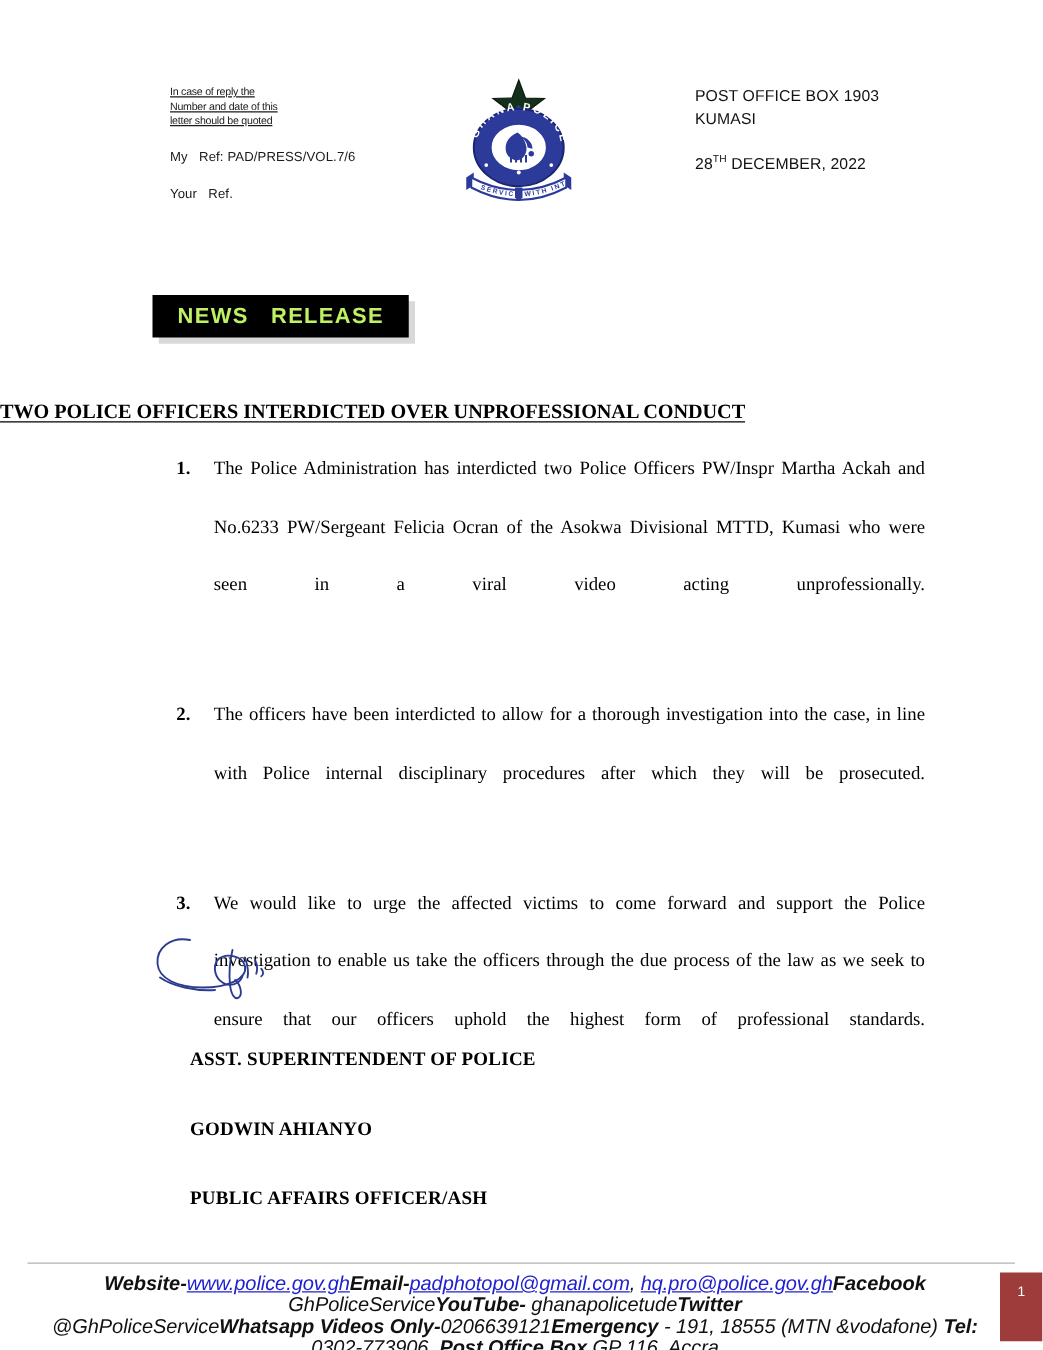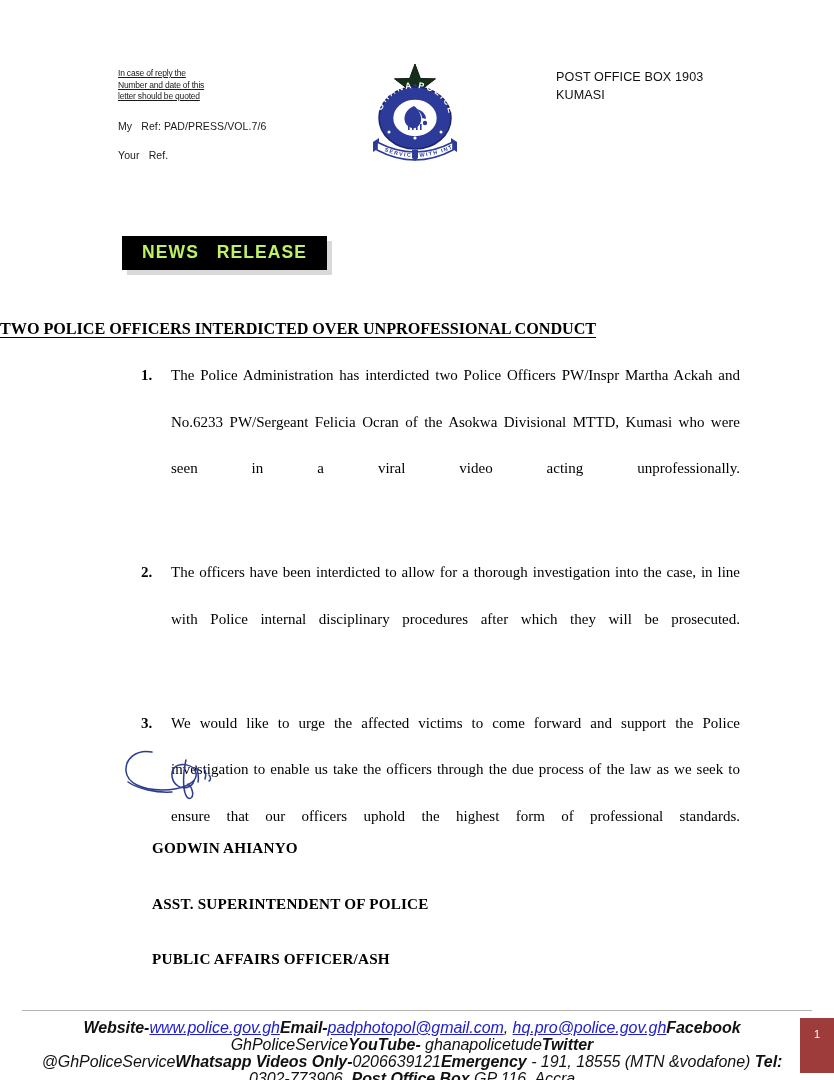--- a/index.html
+++ b/index.html
@@ -28,21 +28,21 @@
   .header {
     position: absolute;
     top: 62px;
     left: 0;
     width: 834px;
     height: 130px;
   }
 
   .ref-block {
     position: absolute;
-    left: 118px;
+    left: 136px;
     top: 6px;
     width: 200px;
     font-family: "Liberation Sans", sans-serif;
     color: #1a1a1a;
   }
   .ref-note {
     font-size: 8.5px;
     line-height: 11.5px;
     letter-spacing: -0.2px;
   }
@@ -281,20 +281,21 @@
         <text font-family="Liberation Sans, sans-serif" font-size="5.4" font-weight="bold" fill="#2c3a99" letter-spacing="1.4">
           <textPath href="#arcRib" startOffset="10%">SERVICE WITH INTEGRITY</textPath>
         </text>
         <path d="M45,88 L51,88 L51,96 L48,99 L45,96 Z" fill="#2c3a99"></path>
       </svg>
     </div>
 
     <div class="addr-block">
       <div>POST OFFICE BOX 1903</div>
       <div>KUMASI</div>
+      <div class="addr-date"><span>28</span><sup>TH</sup><span> DECEMBER, 2022</span></div>
     </div>
   </div>
 
   <div class="news-banner">NEWS   RELEASE</div>
 
   <div class="doc-title"><span>TWO POLICE OFFICERS INTERDICTED OVER UNPROFESSIONAL CONDUCT</span></div>
 
   <div class="body-list">
     <div class="list-item">
       <div class="list-num">1.</div>
@@ -318,22 +319,22 @@
           <path d="M52,26 C48,32 50,40 56,44 C62,48 70,45 72,39"></path>
           <path d="M64,18 C62,26 61,36 62,46 C63,54 66,58 69,56 C72,54 71,46 66,42"></path>
           <path d="M74,24 C76,30 77,36 76,40"></path>
           <path d="M82,26 C84,30 84,34 83,37"></path>
           <path d="M87,33 C89,35 89,38 87,39"></path>
           <path d="M6,40 C16,47 34,51 50,50"></path>
         </g>
       </svg>
     </div>
     <div class="sig-names">
+      <div>ASST. SUPERINTENDENT OF POLICE</div>
       <div>GODWIN AHIANYO</div>
-      <div>ASST. SUPERINTENDENT OF POLICE</div>
       <div>PUBLIC AFFAIRS OFFICER/ASH</div>
     </div>
   </div>
 
   <div class="footer-rule"></div>
 
   <div class="footer-text">
     <div><b>Website-</b><span class="lnk">www.police.gov.gh</span><b>Email-</b><span class="lnk">padphotopol@gmail.com</span><i>, </i><span class="lnk">hq.pro@police.gov.gh</span><b>Facebook</b><i> GhPoliceService</i><b>YouTube-</b><i> ghanapolicetude</i><b>Twitter</b></div>
     <div><i>@GhPoliceService</i><b>Whatsapp Videos Only-</b><i>0206639121</i><b>Emergency</b><i> - 191, 18555 (MTN &amp;vodafone)  </i><b>Tel:</b><i> 0302-773906,   </i><b>Post Office Box</b><i> GP 116, Accra</i></div>
   </div>

